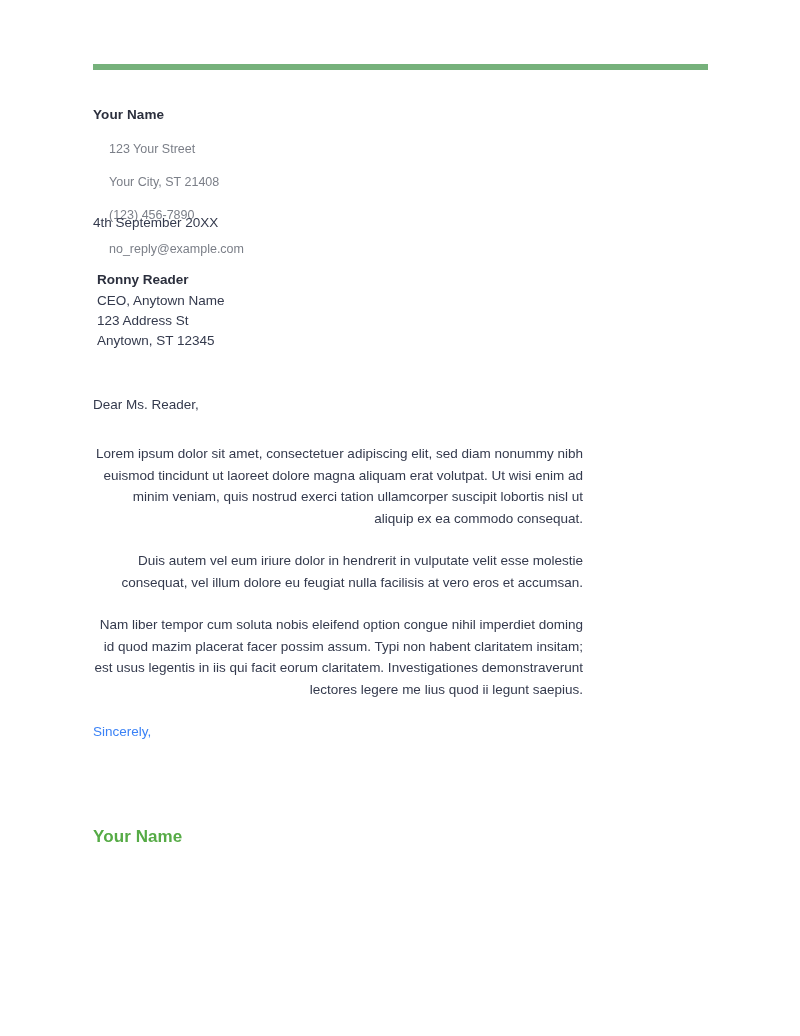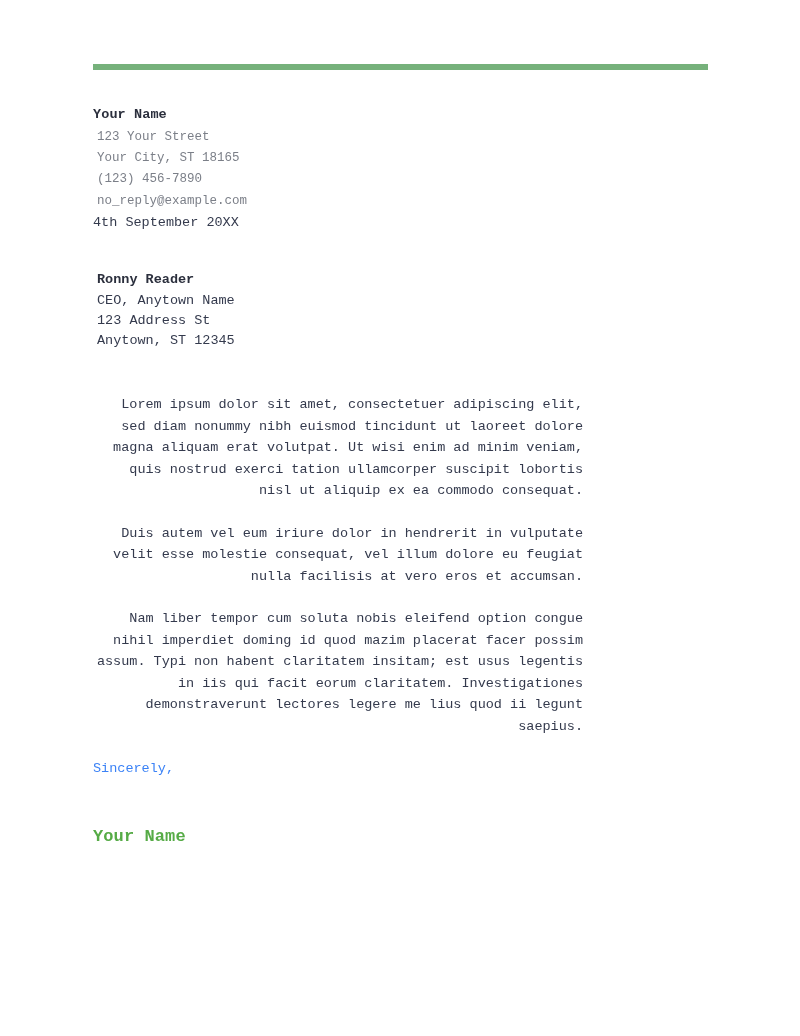--- a/index.html
+++ b/index.html
@@ -9,21 +9,21 @@
     background: #ffffff;
   }
 
   .page {
     position: relative;
     width: 800px;
     height: 1036px;
     background: #ffffff;
     margin: 0 auto;
     overflow: hidden;
-    font-family: Liberation Mono, monospace;
+    font-family: Liberation Sans, sans-serif;
     -webkit-font-smoothing: antialiased;
   }
 
   
   .accent-bar {
     position: absolute;
     left: 93px;
     top: 64px;
     width: 615px;
     height: 6px;
@@ -44,21 +44,21 @@
     font-weight: bold;
     color: #2b2f3d;
     line-height: 20px;
     letter-spacing: 0.1px;
     margin: 0 0 3px 0;
   }
   .sender-line {
     font-size: 12.5px;
     color: #7b7f88;
     line-height: 17.2px;
-    margin: 4px;
+    margin: 16px;
   }
 
   
   .date-line {
     font-size: 13.5px;
     color: #343a4d;
     line-height: 19px;
     margin: 0;
     position: absolute;
     top: 108px;
@@ -130,35 +130,36 @@
 
 <div class="page">
 
   <div class="accent-bar"></div>
 
   <div class="content">
 
     <div class="sender">
       <p class="sender-name">Your Name</p>
       <p class="sender-line">123 Your Street</p>
-      <p class="sender-line">Your City, ST 18165</p>
+      <p class="sender-line">Your City, ST 21408</p>
       <p class="sender-line">(123) 456-7890</p>
       <p class="sender-line">no_reply@example.com</p>
     </div>
 
     <p class="date-line">4th September 20XX</p>
 
     <div class="recipient">
       <p class="recipient-name">Ronny Reader</p>
       <p class="recipient-line">CEO, Anytown Name</p>
       <p class="recipient-line">123 Address St</p>
       <p class="recipient-line">Anytown, ST 12345</p>
     </div>
 
     <div class="body-block">
+      <p class="salutation">Dear Ms. Reader,</p>
       <p class="para">Lorem ipsum dolor sit amet, consectetuer adipiscing elit, sed diam nonummy nibh euismod tincidunt ut laoreet dolore magna aliquam erat volutpat. Ut wisi enim ad minim veniam, quis nostrud exerci tation ullamcorper suscipit lobortis nisl ut aliquip ex ea commodo consequat.</p>
       <p class="para">Duis autem vel eum iriure dolor in hendrerit in vulputate velit esse molestie consequat, vel illum dolore eu feugiat nulla facilisis at vero eros et accumsan.</p>
       <p class="para">Nam liber tempor cum soluta nobis eleifend option congue nihil imperdiet doming id quod mazim placerat facer possim assum. Typi non habent claritatem insitam; est usus legentis in iis qui facit eorum claritatem. Investigationes demonstraverunt lectores legere me lius quod ii legunt saepius.</p>
       <p class="closing">Sincerely,</p>
     </div>
 
   </div>
 
   <div class="signature">Your Name</div>
 

